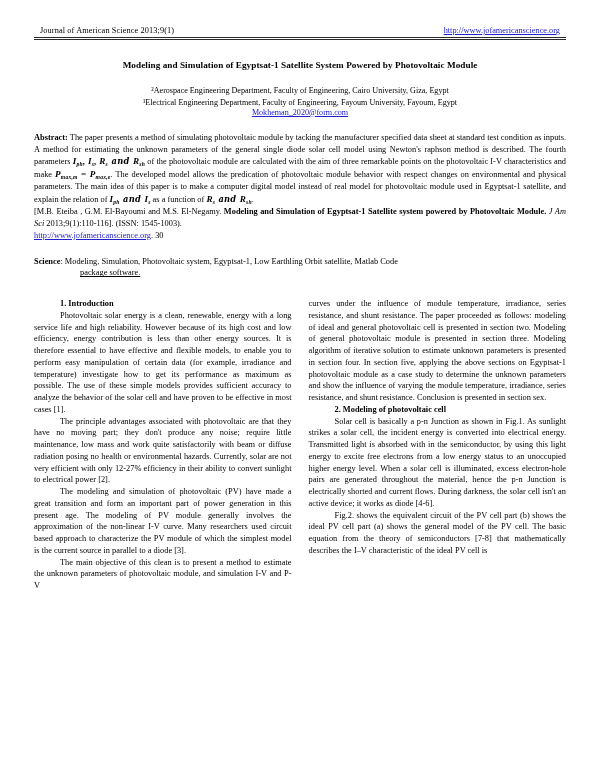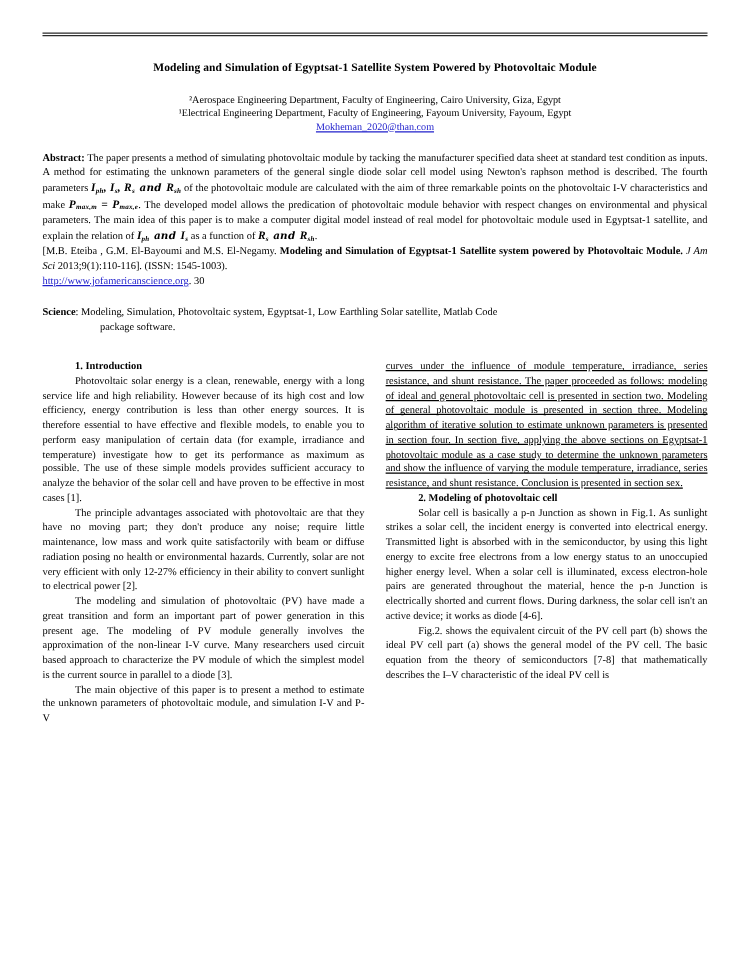--- a/index.html
+++ b/index.html
@@ -106,37 +106,37 @@
     padding: 0 1px;
   }
 
   .keywords {
     margin-top: 14px;
     font-size: 8.35px;
     line-height: 1.42;
     text-align: left;
     padding-left: 0;
   }
-  .keywords .cont { display: block; padding-left: 46px; }
+  .keywords .cont { display: block; padding-left: 46px; text-decoration: underline; }
 
   
   .cols {
     margin-top: 19px;
     display: flex;
     gap: 17px;
     align-items: flex-start;
   }
   .col {
     width: 262px;
     font-size: 8.35px;
     line-height: 1.41;
     text-align: justify;
   }
   .col p { margin: 0; text-indent: 26px; }
-  .col p.noind { text-indent: 0; text-decoration: underline; }
+  .col p.noind { text-indent: 0; }
   .sec-head {
     font-weight: bold;
     text-indent: 0;
     margin: 0;
   }
 
   
   .folio {
     position: absolute;
     left: 0;
@@ -144,50 +144,54 @@
     bottom: 26px;
     text-align: center;
     font-size: 8.4px;
   }
 </style>
 </head>
 <body>
 
 <div class="page">
 
+  <div class="runhead">
+    <span class="runhead-journal">Journal of American Science 2013;9(1)</span>
+    <span class="runhead-url">http://www.jofamericanscience.org</span>
+  </div>
   <div class="rule-double"></div>
 
   <div class="title">Modeling and Simulation of Egyptsat-1 Satellite System Powered by Photovoltaic Module</div>
 
 
   <div class="affils">
     <div>²Aerospace Engineering Department, Faculty of Engineering, Cairo University, Giza, Egypt</div>
     <div>¹Electrical Engineering Department, Faculty of Engineering, Fayoum University, Fayoum, Egypt</div>
   </div>
-  <div class="email">Mokheman_2020@than.com</div>
+  <div class="email">Mokheman_2020@form.com</div>
 
   <div class="abstract">
     <p><span class="lbl">Abstract:</span><span> The paper presents a method of simulating photovoltaic module by tacking the manufacturer specified data sheet at standard test condition as inputs. A method for estimating the unknown parameters of the general single diode solar cell model using Newton's raphson method is described. The fourth parameters </span><span class="m">I<sub>ph</sub>, I<sub>s</sub>, R<sub>s</sub> <span class="mand">and</span> R<sub>sh</sub></span><span> of the photovoltaic module are calculated with the aim of three remarkable points on the photovoltaic I-V characteristics and make </span><span class="m">P<sub>max,m</sub> = P<sub>max,e</sub></span><span>. The developed model allows the predication of photovoltaic module behavior with respect changes on environmental and physical parameters. The main idea of this paper is to make a computer digital model instead of real model for photovoltaic module used in Egyptsat-1 satellite, and explain the relation of </span><span class="m">I<sub>ph</sub> <span class="mand">and</span> I<sub>s</sub></span><span> as a function of </span><span class="m">R<sub>s</sub> <span class="mand">and</span> R<sub>sh</sub></span><span>.</span></p>
 
     <p class="cite-line"><span>[M.B. Eteiba , G.M. El-Bayoumi and M.S. El-Negamy. </span><span class="b">Modeling and Simulation of Egyptsat-1 Satellite system powered by Photovoltaic Module.</span><span class="i"> J Am Sci</span><span> 2013;9(1):110-116]. (ISSN: 1545-1003).</span><br><span class="lnk">http://www.jofamericanscience.org</span><span>. 30</span></p>
   </div>
 
   <div class="keywords">
-    <span class="b">Science</span><span>: Modeling, Simulation, Photovoltaic system, Egyptsat-1, Low Earthling Solar satellite, Matlab Code</span>
+    <span class="b">Science</span><span>: Modeling, Simulation, Photovoltaic system, Egyptsat-1, Low Earthling Orbit satellite, Matlab Code</span>
     <span class="cont">package software.</span>
   </div>
 
   <div class="cols">
 
     <div class="col">
       <p class="sec-head">1. Introduction</p>
       <p>Photovoltaic solar energy is a clean, renewable, energy with a long service life and high reliability. However because of its high cost and low efficiency, energy contribution is less than other energy sources. It is therefore essential to have effective and flexible models, to enable you to perform easy manipulation of certain data (for example, irradiance and temperature) investigate how to get its performance as maximum as possible. The use of these simple models provides sufficient accuracy to analyze the behavior of the solar cell and have proven to be effective in most cases [1].</p>
       <p>The principle advantages associated with photovoltaic are that they have no moving part; they don't produce any noise; require little maintenance, low mass and work quite satisfactorily with beam or diffuse radiation posing no health or environmental hazards. Currently, solar are not very efficient with only 12-27% efficiency in their ability to convert sunlight to electrical power [2].</p>
       <p>The modeling and simulation of photovoltaic (PV) have made a great transition and form an important part of power generation in this present age. The modeling of PV module generally involves the approximation of the non-linear I-V curve. Many researchers used circuit based approach to characterize the PV module of which the simplest model is the current source in parallel to a diode [3].</p>
-      <p>The main objective of this paper is to present a method to estimate the unknown parameters of photovoltaic module, and simulation I-V and P-V</p>
+      <p>The main objective of this clean is to present a method to estimate the unknown parameters of photovoltaic module, and simulation I-V and P-V</p>
     </div>
 
     <div class="col">
       <p class="noind">curves under the influence of module temperature, irradiance, series resistance, and shunt resistance. The paper proceeded as follows: modeling of ideal and general photovoltaic cell is presented in section two. Modeling of general photovoltaic module is presented in section three. Modeling algorithm of iterative solution to estimate unknown parameters is presented in section four. In section five, applying the above sections on Egyptsat-1 photovoltaic module as a case study to determine the unknown parameters and show the influence of varying the module temperature, irradiance, series resistance, and shunt resistance. Conclusion is presented in section sex.</p>
       <p class="sec-head">2. Modeling of photovoltaic cell</p>
       <p>Solar cell is basically a p-n Junction as shown in Fig.1. As sunlight strikes a solar cell, the incident energy is converted into electrical energy. Transmitted light is absorbed with in the semiconductor, by using this light energy to excite free electrons from a low energy status to an unoccupied higher energy level. When a solar cell is illuminated, excess electron-hole pairs are generated throughout the material, hence the p-n Junction is electrically shorted and current flows. During darkness, the solar cell isn't an active device; it works as diode [4-6].</p>
       <p>Fig.2. shows the equivalent circuit of the PV cell part (b) shows the ideal PV cell part (a) shows the general model of the PV cell. The basic equation from the theory of semiconductors [7-8] that mathematically describes the I–V characteristic of the ideal PV cell is</p>
     </div>
 
   </div>

